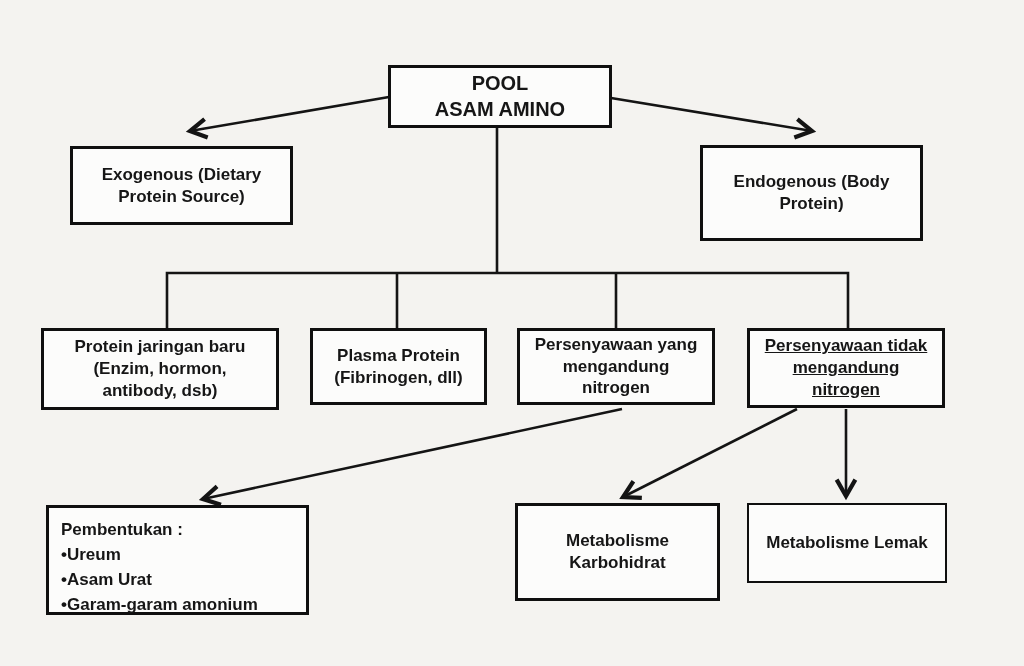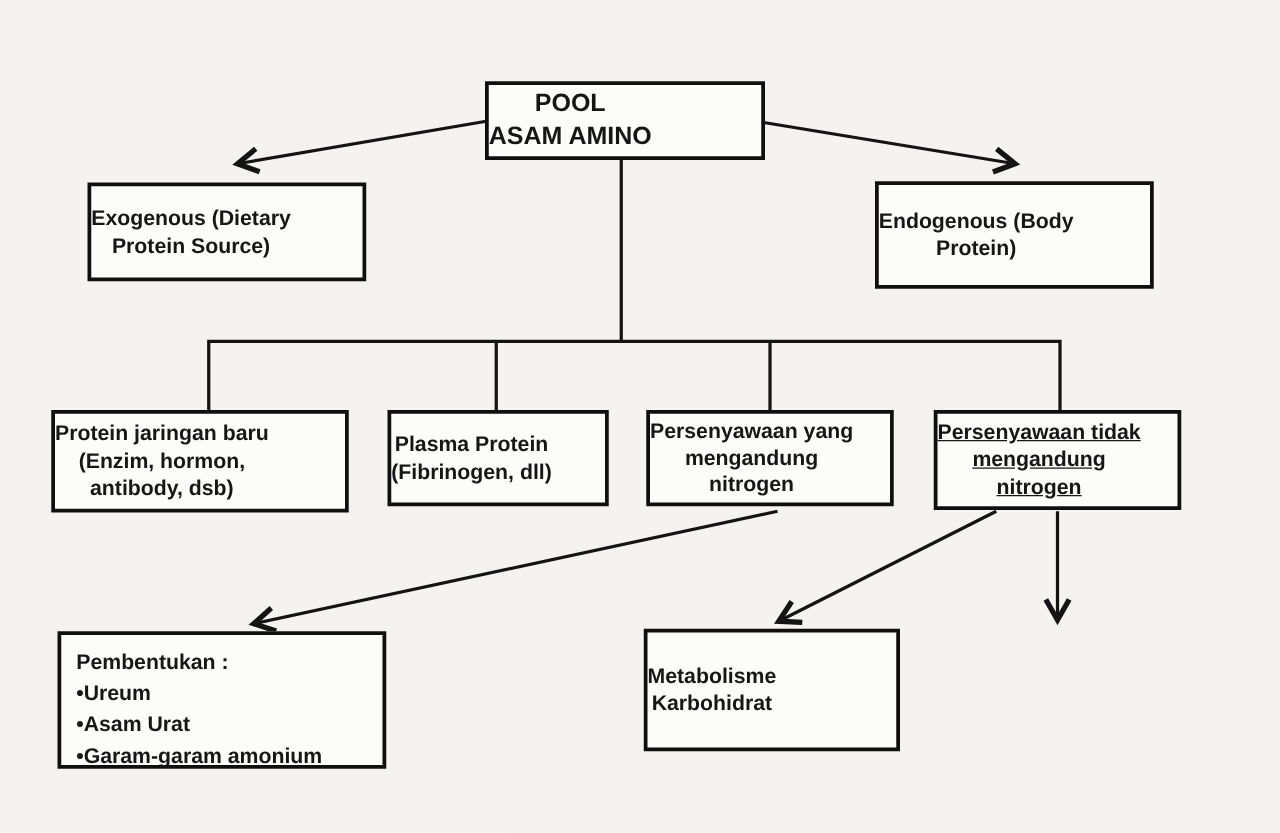--- a/index.html
+++ b/index.html
@@ -18,30 +18,31 @@
     position: absolute; left: 0; top: 0;
     width: 1024px; height: 666px;
     pointer-events: none;
   }
   .node {
     position: absolute;
     background: #fcfcfb;
     border: 3px solid #0f0f0f;
     display: flex;
     align-items: center;
+    justify-content: center;
     text-align: center;
     font-weight: bold;
     color: #161616;
     line-height: 1.28;
     box-sizing: border-box;
   }
   .node .lbl { white-space: pre-line; }
   .node-pool   { left: 388px; top:  65px; width: 224px; height: 63px; font-size: 20px; }
   .node-exo    { left:  70px; top: 146px; width: 223px; height: 79px; font-size: 17px; }
-  .node-endo   { left: 700px; top: 145px; width: 223px; height: 86px; font-size: 17px; }
+  .node-endo   { left: 700px; top: 145px; width: 223px; height: 96px; font-size: 17px; }
   .node-b1     { left:  41px; top: 328px; width: 238px; height: 82px; font-size: 17px; }
   .node-b2     { left: 310px; top: 328px; width: 177px; height: 77px; font-size: 17px; }
   .node-b3     { left: 517px; top: 328px; width: 198px; height: 77px; font-size: 17px; }
   .node-b4     { left: 747px; top: 328px; width: 198px; height: 80px; font-size: 17px; text-decoration: underline; }
   .node-pem    { left:  46px; top: 505px; width: 263px; height: 110px; font-size: 17px;
                  align-items: flex-start; justify-content: flex-start; text-align: left;
                  padding: 9px 8px 8px 12px; line-height: 1.48; }
   .node-karbo  { left: 515px; top: 503px; width: 205px; height: 98px; font-size: 17px; }
   .node-lemak  { left: 747px; top: 503px; width: 200px; height: 80px; font-size: 17px;
                  border-width: 2px; }
@@ -111,14 +112,17 @@
 •Ureum
 •Asam Urat
 •Garam-garam amonium</span>
   </div>
 
   <div class="node node-karbo">
     <span class="lbl">Metabolisme
 Karbohidrat</span>
   </div>
 
+  <div class="node node-lemak">
+    <span class="lbl">Metabolisme Lemak</span>
+  </div>
 
 </div>
 
 </body></html>

